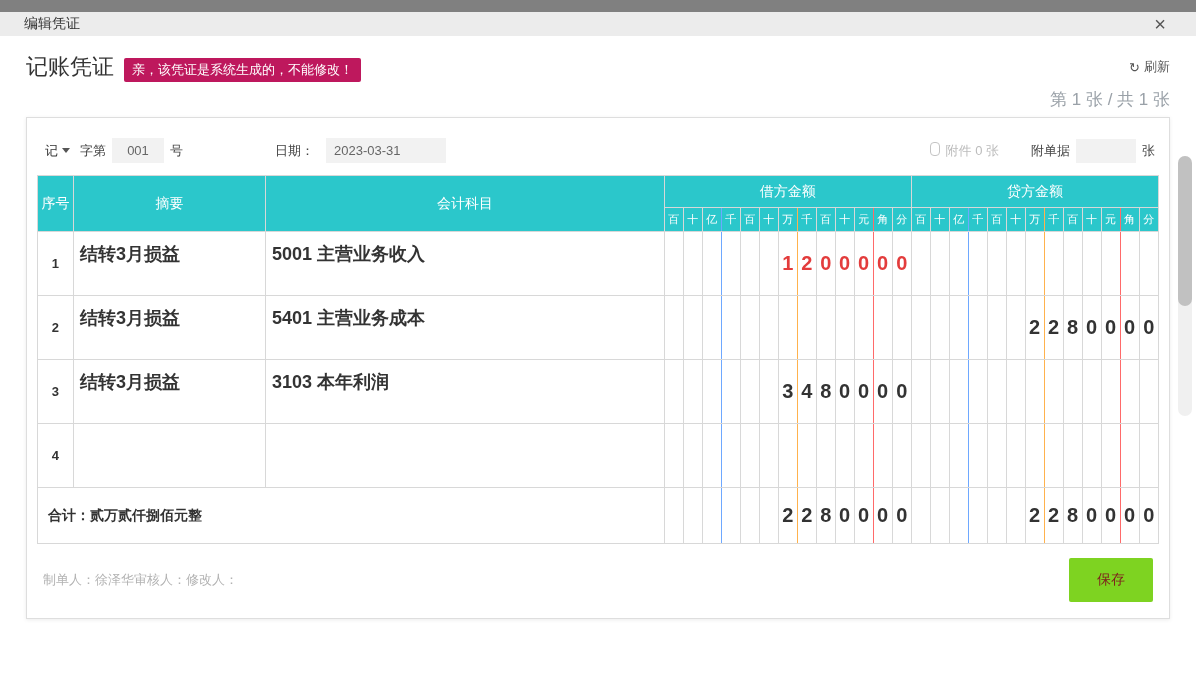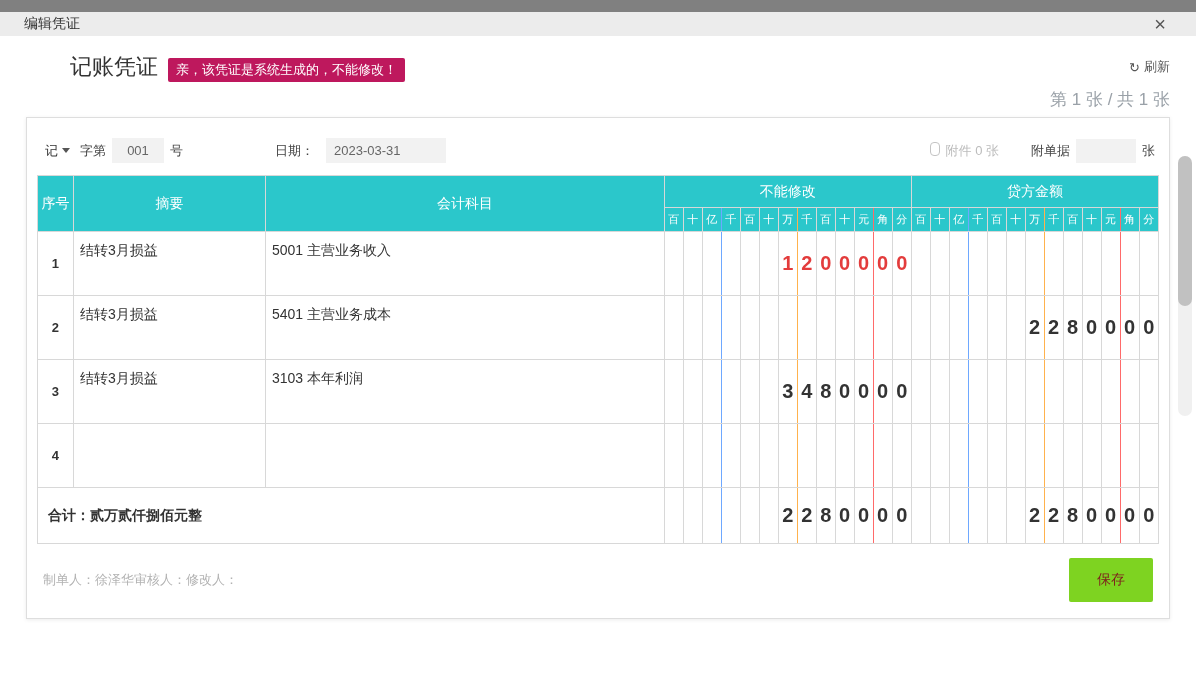--- a/index.html
+++ b/index.html
@@ -45,21 +45,21 @@
       position: relative;
       background: #fff;
     }
 
     .top-bar {
       display: flex;
       align-items: center;
       justify-content: space-between;
       margin-bottom: 6px;
     }
-    .top-left { display: flex; align-items: baseline; margin-left: 44px; }
+    .top-left { display: flex; align-items: baseline; }
     .doc-title { font-size: 22px; color: #333; margin-right: 10px; }
     .warn-tag {
       background: #be185d;
       color: #fff;
       padding: 3px 8px;
       font-size: 13px;
       border-radius: 2px;
     }
     .refresh {
       color: #555;
@@ -143,21 +143,21 @@
     .hdr-top { height: 32px; font-size: 14px; }
     .hdr-sub { height: 24px; font-size: 11px; }
 
     .col-idx { width: 34px; }
     .col-summary { width: 182px; }
     .col-account { width: 378px; }
     .col-digit { width: 18px; }
 
     .row-data td { height: 64px; vertical-align: middle; }
     .row-data .idx { text-align: center; font-weight: bold; color: #333; }
-    .row-data .txt { padding: 12px 6px; vertical-align: top; padding-top: 10px; font-weight: normal; color: #333; font-size: 14px; }
+    .row-data .txt { padding: 12px 6px; vertical-align: top; padding-top: 10px; font-weight: bold; color: #333; font-size: 18px; }
     .row-sum td { height: 56px; }
     .row-sum .sum-label { padding-left: 10px; font-weight: bold; font-size: 14px; }
 
     
     .digit { text-align: center; font-family: Arial, sans-serif; font-size: 20px; font-weight: 600; color: #333; border-left: 1px solid #d8d8d8; }
     .digit.red { color: #e33c3c; }
     
     .br-blue { border-right: 1px solid #6ea8ff !important; }
     .br-orange { border-right: 1px solid #ffb24d !important; }
     .br-red { border-right: 1px solid #ff6a6a !important; }
@@ -278,21 +278,21 @@
             <col class="col-digit">
             <col class="col-digit">
             <col class="col-digit">
             <col class="col-digit">
         </colgroup>
         <thead>
           <tr>
             <th class="hdr hdr-top" rowspan="2">序号</th>
             <th class="hdr hdr-top" rowspan="2">摘要</th>
             <th class="hdr hdr-top" rowspan="2">会计科目</th>
-            <th class="hdr hdr-top" colspan="13">不能修改</th>
+            <th class="hdr hdr-top" colspan="13">借方金额</th>
             <th class="hdr hdr-top" colspan="13">贷方金额</th>
           </tr>
           <tr id="unit-row">
               <th class="hdr hdr-sub ">百</th>
               <th class="hdr hdr-sub ">十</th>
               <th class="hdr hdr-sub br-blue">亿</th>
               <th class="hdr hdr-sub ">千</th>
               <th class="hdr hdr-sub ">百</th>
               <th class="hdr hdr-sub ">十</th>
               <th class="hdr hdr-sub br-orange">万</th>

